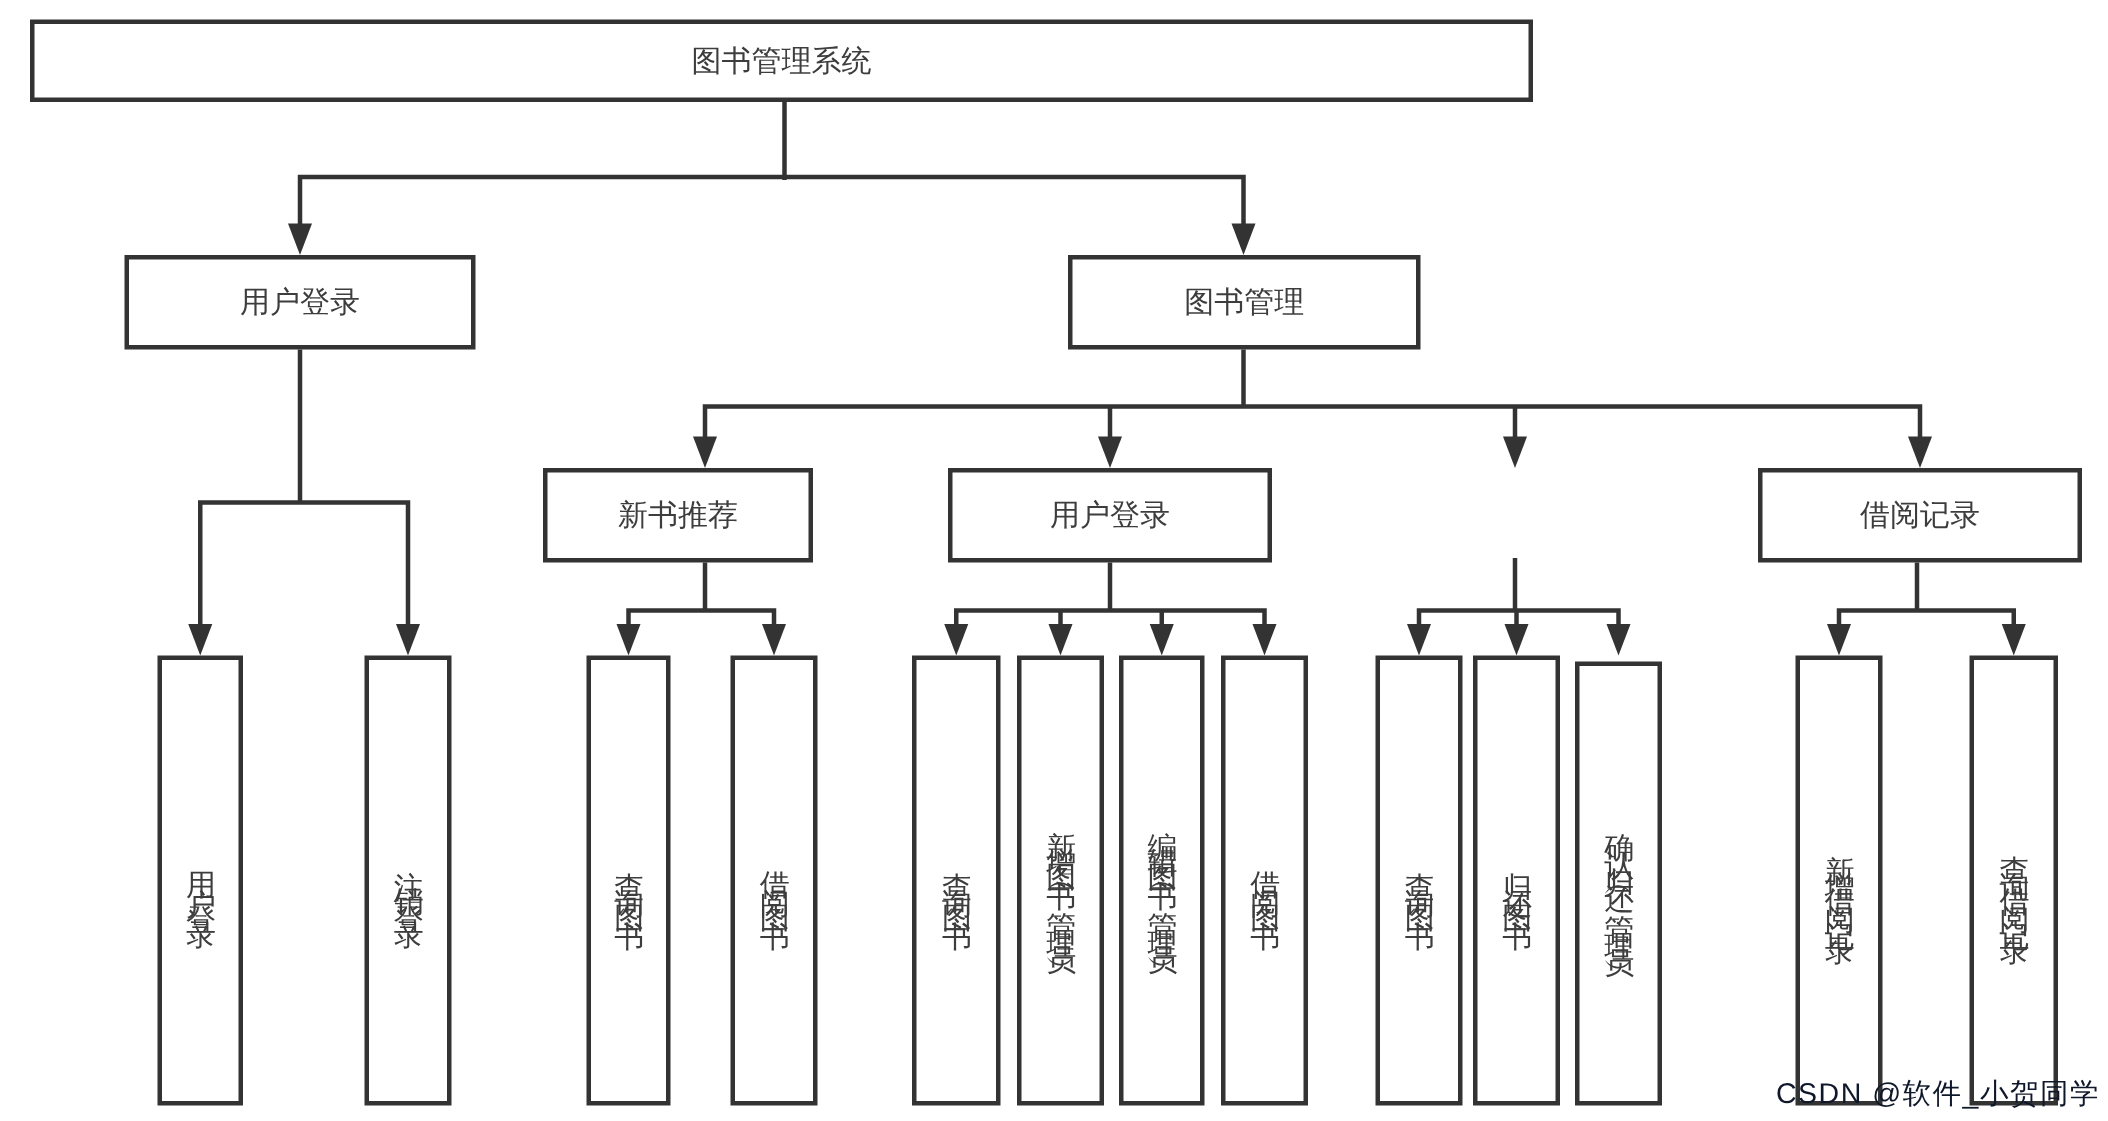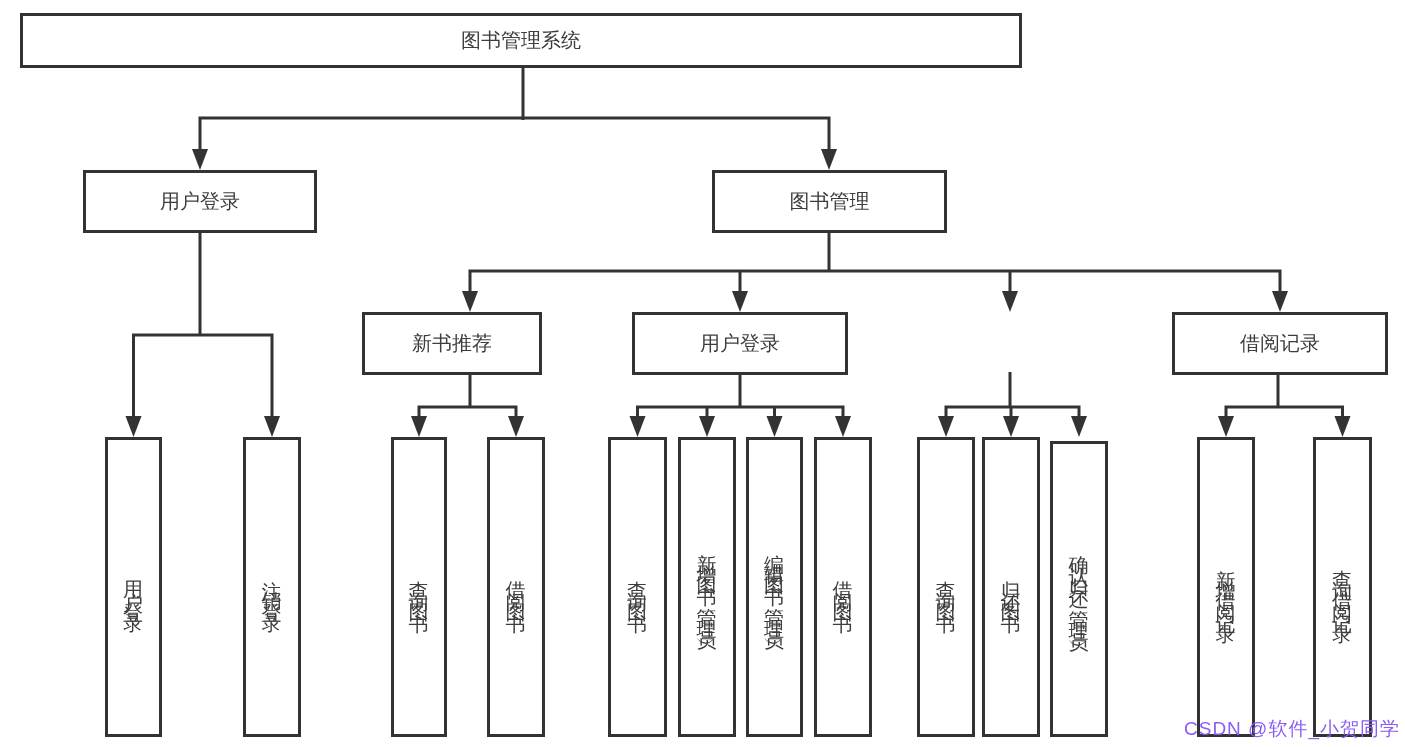--- a/index.html
+++ b/index.html
@@ -31,21 +31,21 @@
     writing-mode: vertical-rl;
     text-orientation: mixed;
     letter-spacing: 11px;
     line-height: 1.1;
   }
   .watermark {
     position: absolute;
     left: 1184px;
     top: 716px;
     font-size: 19px;
-    color: #8b5cf6;
+    color: #0f172a;
     z-index: 5;
     letter-spacing: 1px;
     white-space: nowrap;
   }
 </style>
 </head>
 <body>
 
 <div class="stage">
 

